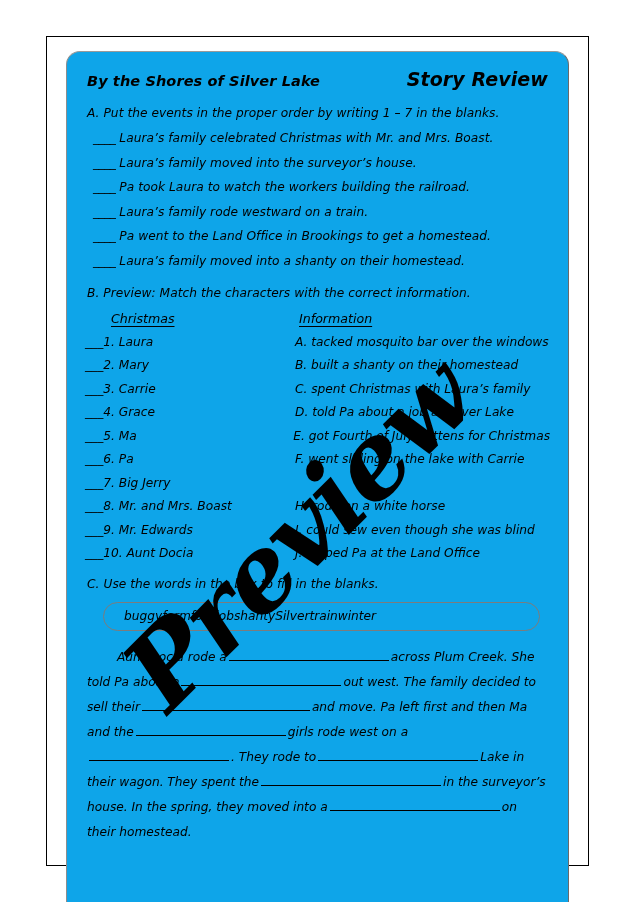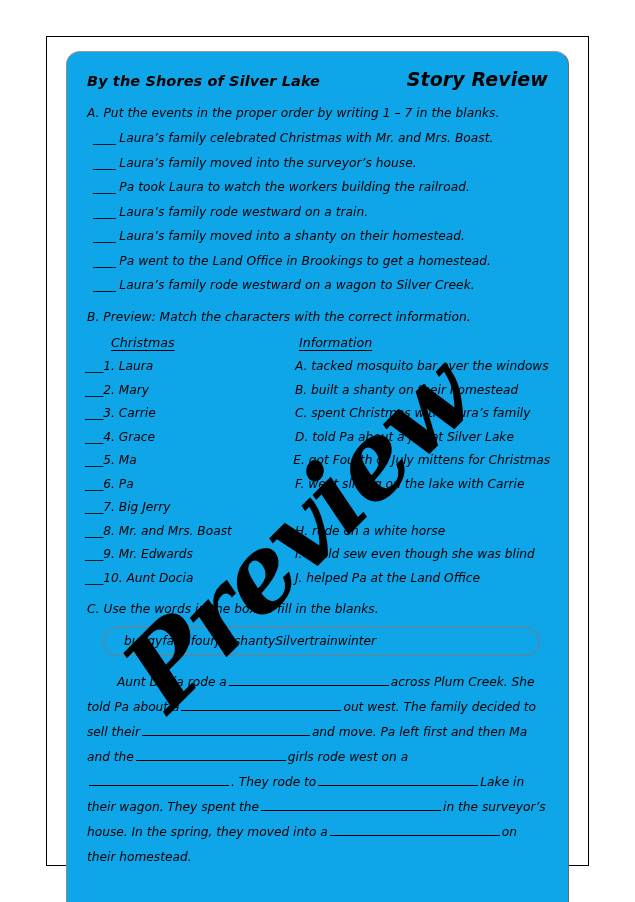--- a/index.html
+++ b/index.html
@@ -225,29 +225,25 @@
     <li class="order-item">
       <span class="blank-short">____</span>
       <span>Pa took Laura to watch the workers building the railroad.</span>
     </li>
     <li class="order-item">
       <span class="blank-short">____</span>
       <span>Laura’s family rode westward on a train.</span>
     </li>
     <li class="order-item">
       <span class="blank-short">____</span>
+      <span>Pa went to the Land Office in Brookings to get a homestead.</span>
+    </li>
+    <li class="order-item">
+      <span class="blank-short">____</span>
       <span>Laura’s family moved into a shanty on their homestead.</span>
-    </li>
-    <li class="order-item">
-      <span class="blank-short">____</span>
-      <span>Pa went to the Land Office in Brookings to get a homestead.</span>
-    </li>
-    <li class="order-item">
-      <span class="blank-short">____</span>
-      <span>Laura’s family rode westward on a wagon to Silver Creek.</span>
     </li>
   </ul>
 
   <div class="section-b">
     <div class="section-prompt">B. Preview: Match the characters with the correct information.</div>
 
     <div class="match-heads">
       <div class="match-head-chars">
         <span>Christmas</span>
       </div>

